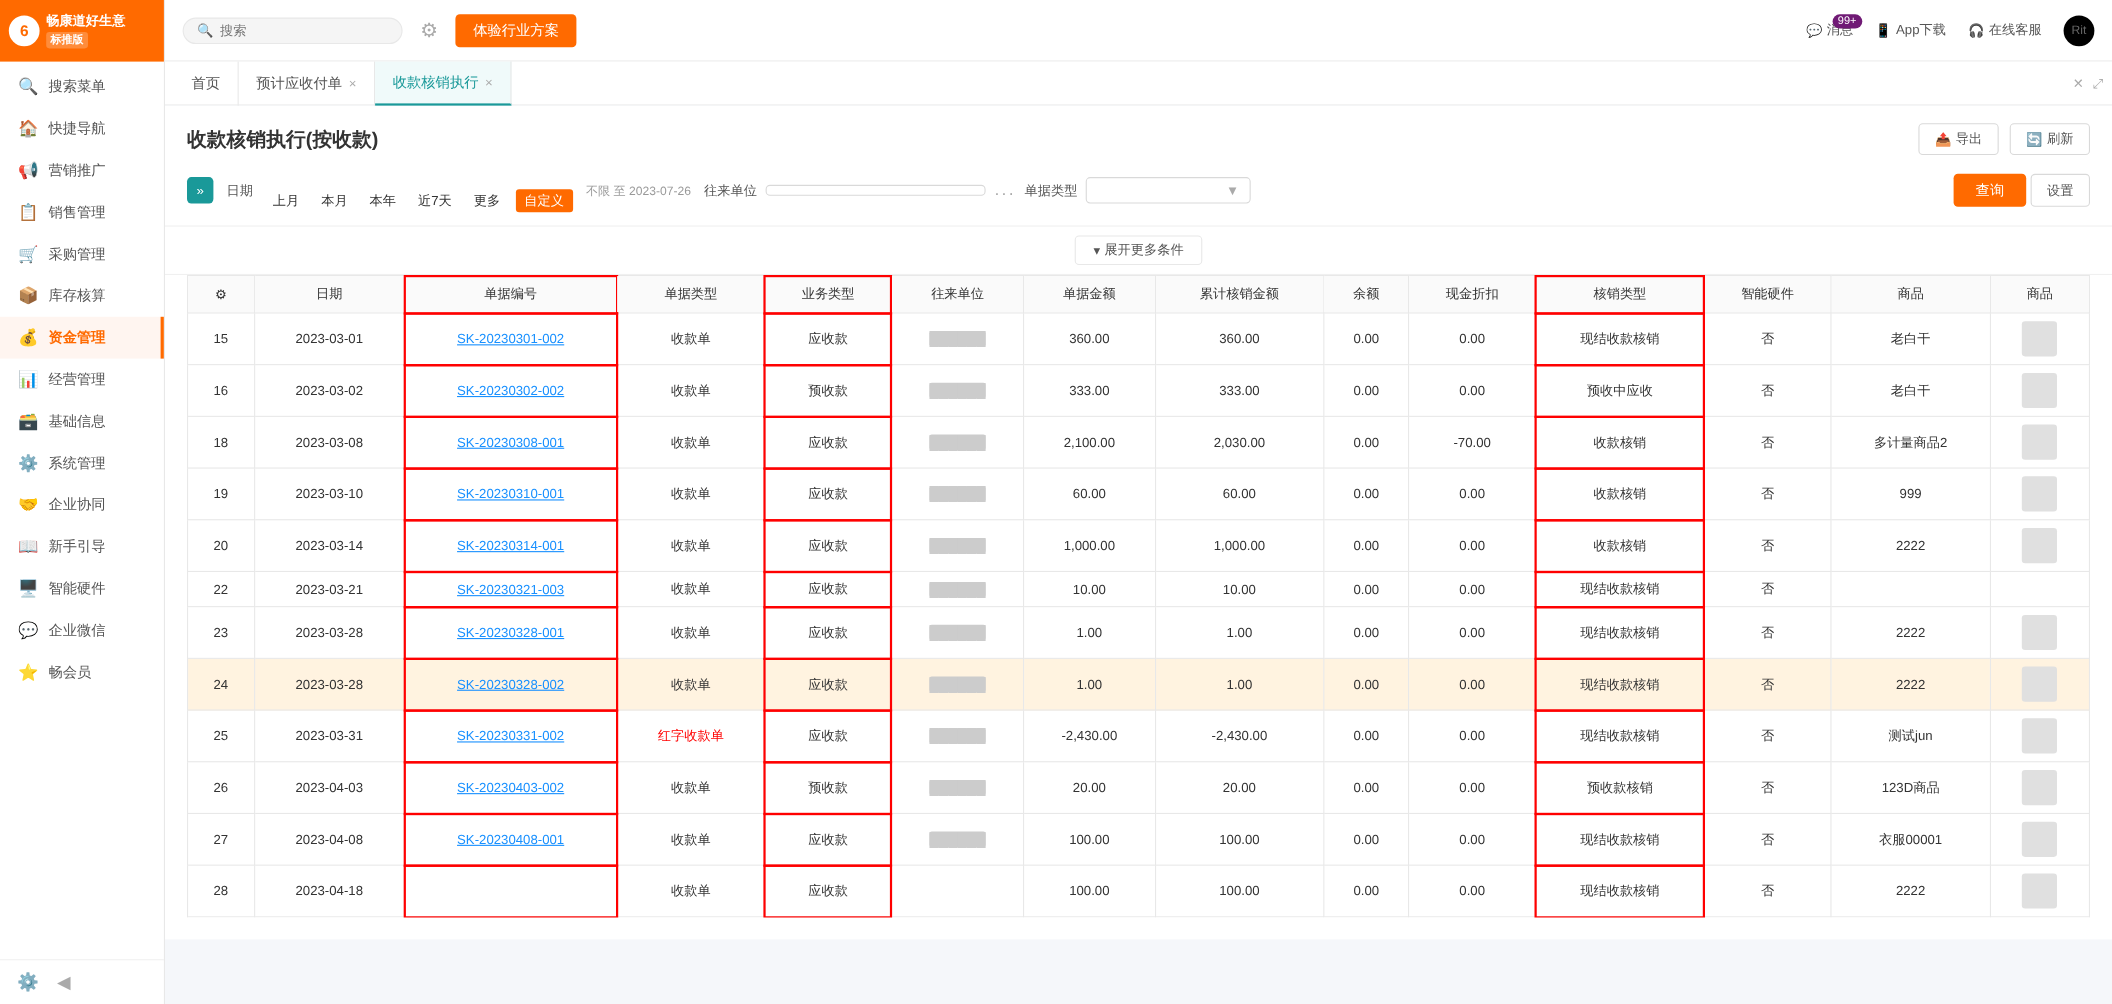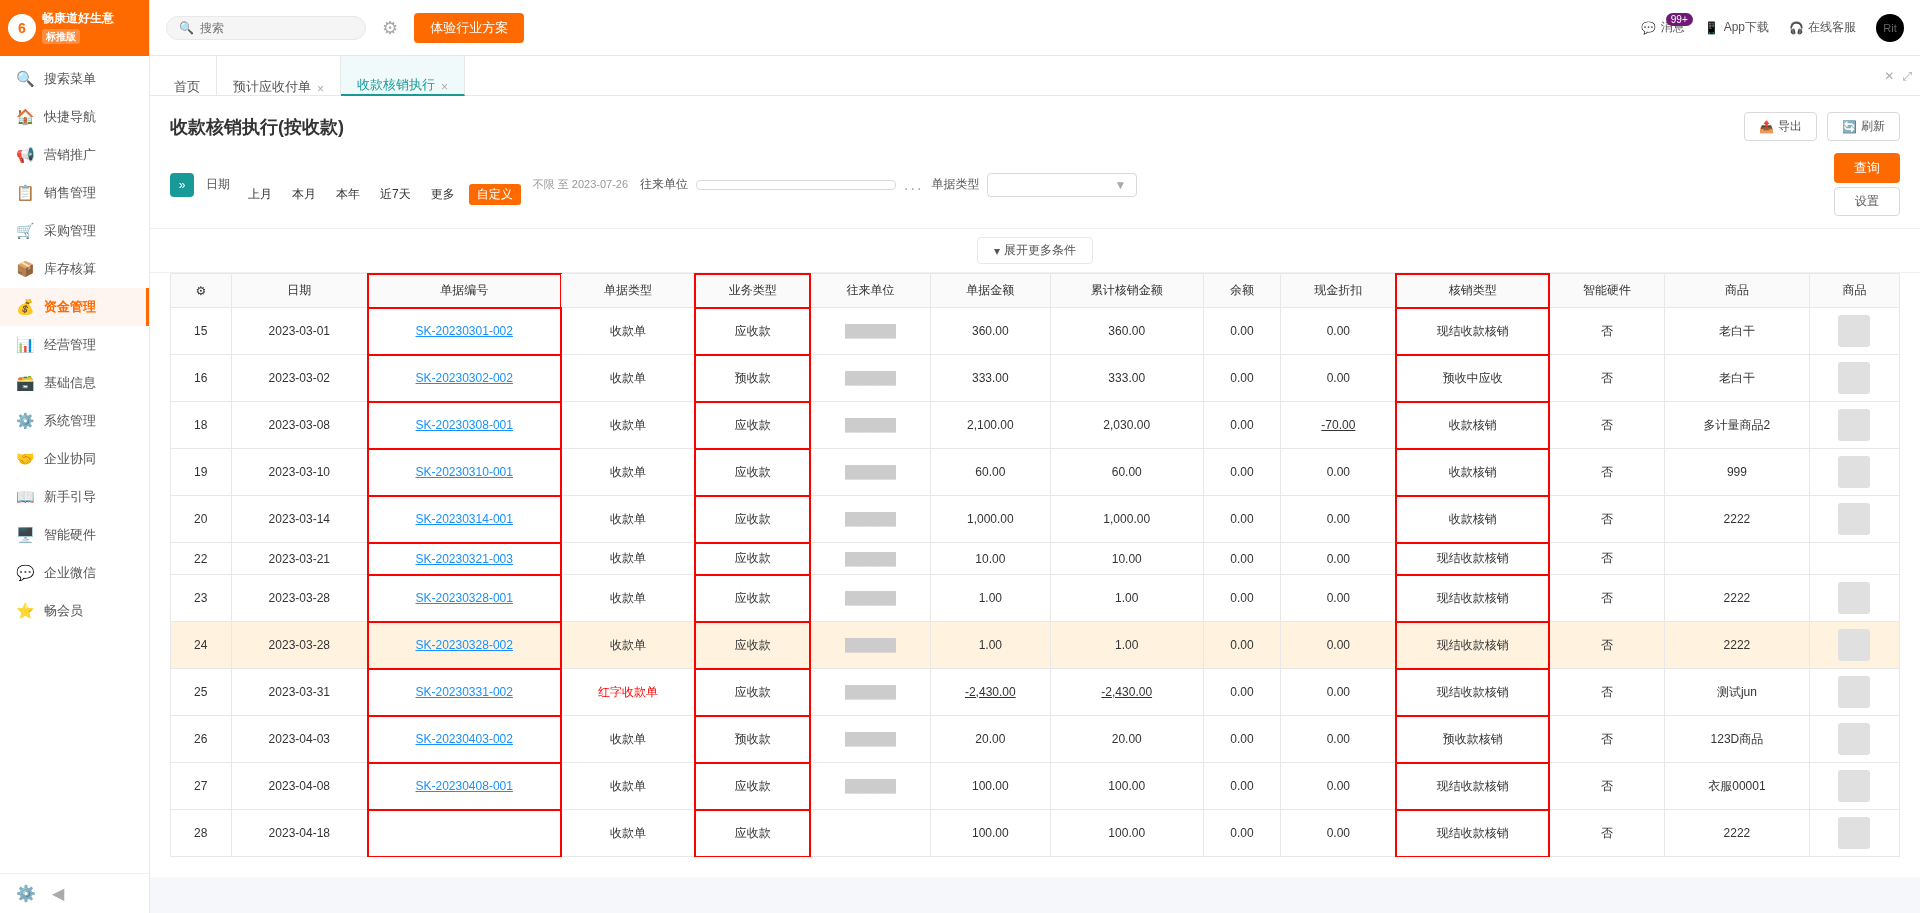--- a/index.html
+++ b/index.html
@@ -28,21 +28,21 @@
     .topbar-settings { color: #aaa; font-size: 18px; cursor: pointer; }
     .topbar-btn { background: #ff6a00; color: #fff; border: none; border-radius: 4px; padding: 6px 16px; font-size: 13px; cursor: pointer; font-weight: 500; }
     .topbar-right { margin-left: auto; display: flex; align-items: center; gap: 20px; color: #555; font-size: 12px; }
     .topbar-msg { position: relative; cursor: pointer; display: flex; align-items: center; gap: 4px; }
     .topbar-badge { background: #701a75; color: #fff; border-radius: 10px; padding: 1px 5px; font-size: 10px; position: absolute; top: -6px; right: -8px; }
     .topbar-link { cursor: pointer; color: #555; display: flex; align-items: center; gap: 4px; }
     .topbar-avatar { width: 28px; height: 28px; background: #000000; border-radius: 50%; }
 
     
     .tabs { display: flex; align-items: center; background: #fff; border-bottom: 1px solid #e8e8e8; flex-shrink: 0; padding: 0 8px; height: 40px; }
-    .tab { display: flex; align-items: flex-end; gap: 6px; padding: 0 16px; height: 40px; font-size: 13px; color: #555; cursor: pointer; border-right: 1px solid #e8e8e8; position: relative; }
+    .tab { display: flex; align-items: center; gap: 6px; padding: 0 16px; height: 40px; font-size: 13px; color: #555; cursor: pointer; border-right: 1px solid #e8e8e8; position: relative; }
     .tab.active { color: #1a9999; border-bottom: 2px solid #1a9999; background: #f0fafa; }
     .tab-close { font-size: 12px; color: #aaa; cursor: pointer; }
     .tab-home { color: #555; border-right: 1px solid #e8e8e8; }
     .tabs-actions { margin-left: auto; display: flex; align-items: center; gap: 8px; color: #aaa; }
 
     
     .content { flex: 1; overflow-y: auto; background: #f5f7fa; padding: 0; }
     .page { background: #fff; margin: 0; }
 
     
@@ -72,21 +72,21 @@
     .filter-expand-more { padding: 8px 20px; border-bottom: 1px solid #f0f0f0; display: flex; justify-content: center; }
     .expand-more-btn { display: flex; align-items: center; gap: 4px; color: #555; cursor: pointer; font-size: 12px; border: 1px solid #e8e8e8; padding: 4px 16px; border-radius: 4px; background: #fff; }
 
     
     .table-container { padding: 0 20px 20px; overflow-x: auto; }
     .data-table { width: 100%; border-collapse: collapse; font-size: 12px; min-width: 1200px; }
     .data-table th { background: #fafafa; border: 1px solid #e8e8e8; padding: 8px 12px; text-align: center; font-weight: 500; color: #333; white-space: nowrap; position: sticky; top: 0; z-index: 1; }
     .data-table td { border: 1px solid #e8e8e8; padding: 7px 12px; text-align: center; color: #333; white-space: nowrap; }
     .data-table tr.highlighted td { background: #fff3e0; }
     .link-cell { color: #1890ff; cursor: pointer; text-decoration: underline; }
-    .negative { color: #f00; text-decoration: underline; }
+    .negative { color: #f00; }
 
     
     .table-scroll { overflow-x: auto; }
     .table-scroll::-webkit-scrollbar { height: 6px; }
     .table-scroll::-webkit-scrollbar-track { background: #f0f0f0; }
     .table-scroll::-webkit-scrollbar-thumb { background: #ccc; border-radius: 3px; }
   </style>
 </head>
 <body>
 
@@ -249,21 +249,21 @@
           <div class="filter-unit-input">
             <span style="color:#ccc"></span>
           </div>
           <span class="filter-dots">...</span>
           <span class="filter-unit-label">单据类型</span>
           <div class="filter-select">
             <span></span>
             <span class="filter-select-arrow">▼</span>
           </div>
         </div>
-        <div style="display:flex;flex-direction:column;gap:4px;margin-left:auto;">
+        <div style="display:flex;gap:4px;margin-left:auto;">
           <button class="btn-query">查询</button>
           <button class="btn-settings">设置</button>
         </div>
       </div>
 
       <div class="filter-expand-more">
         <div class="expand-more-btn">
           <span>▾</span>
           <span>展开更多条件</span>
         </div>

